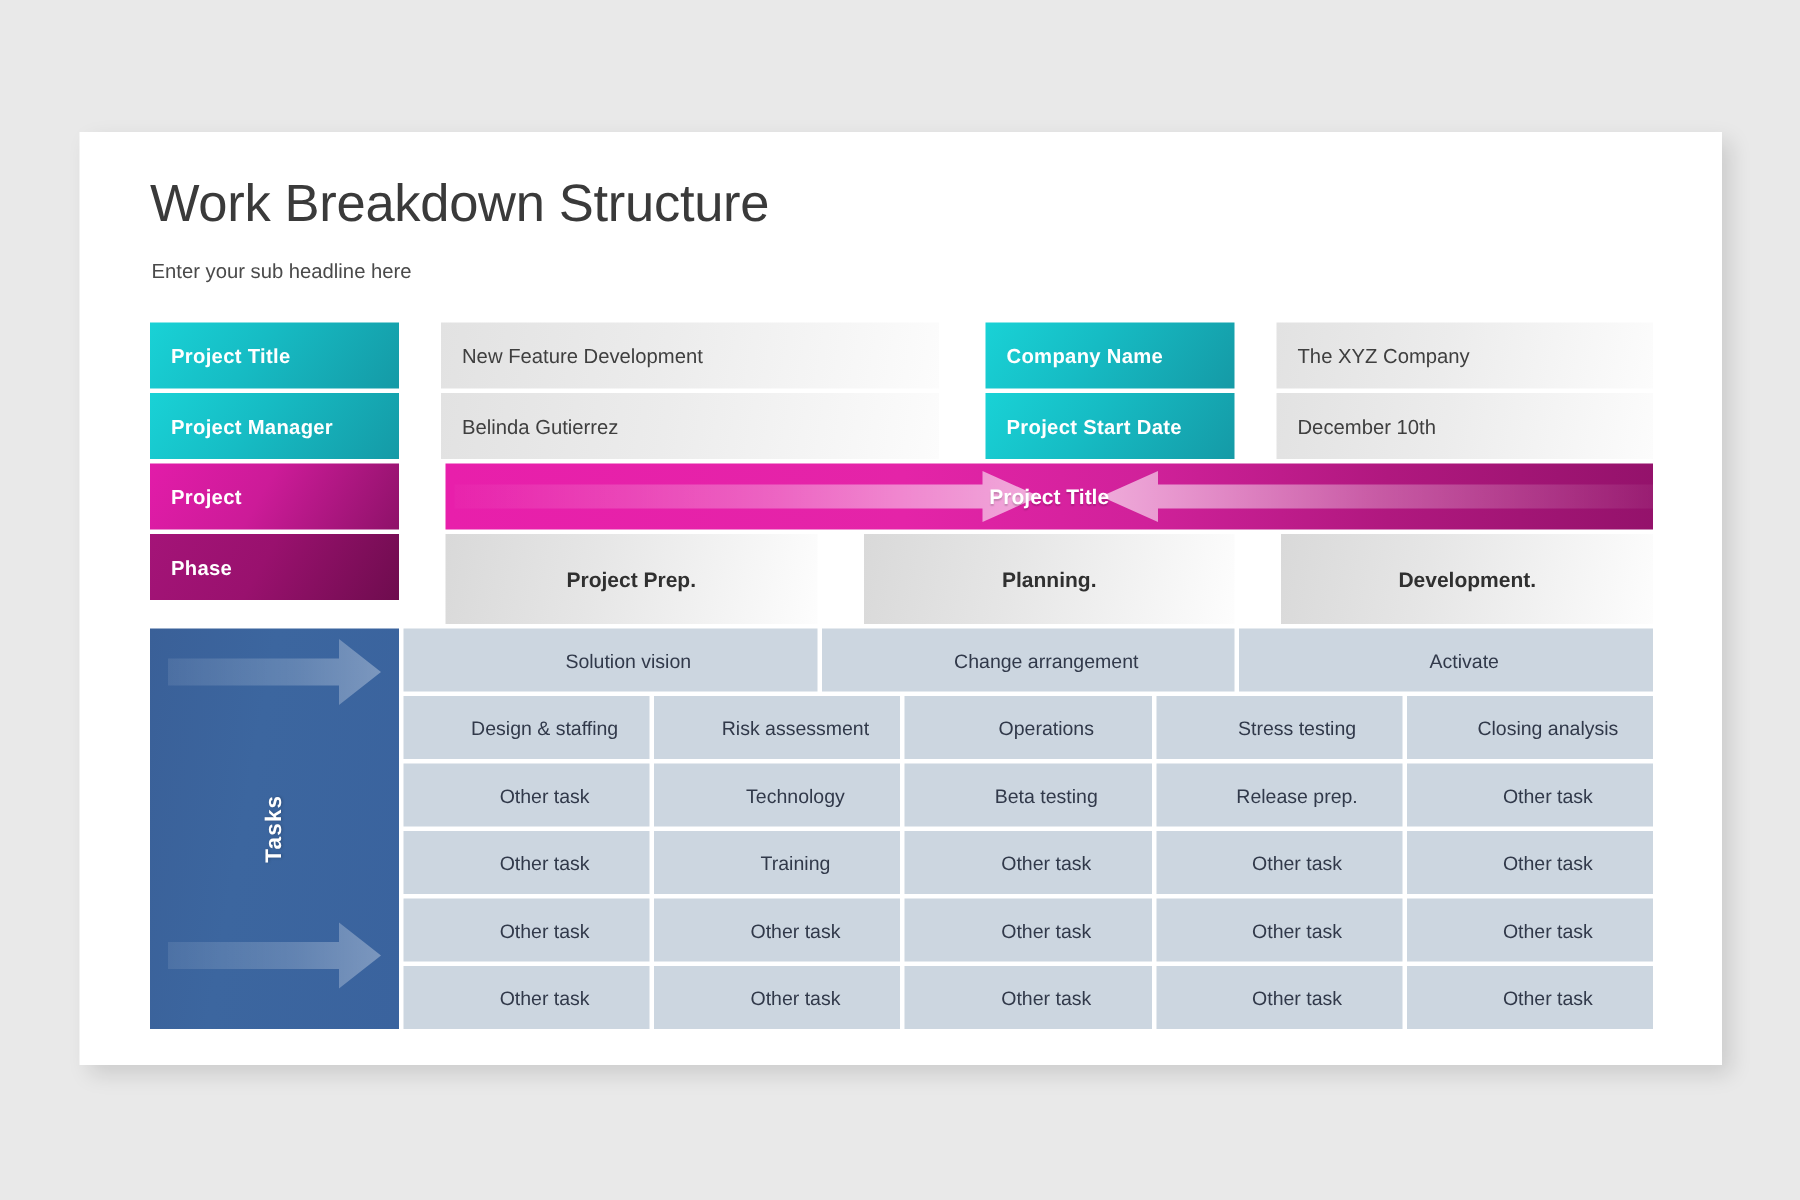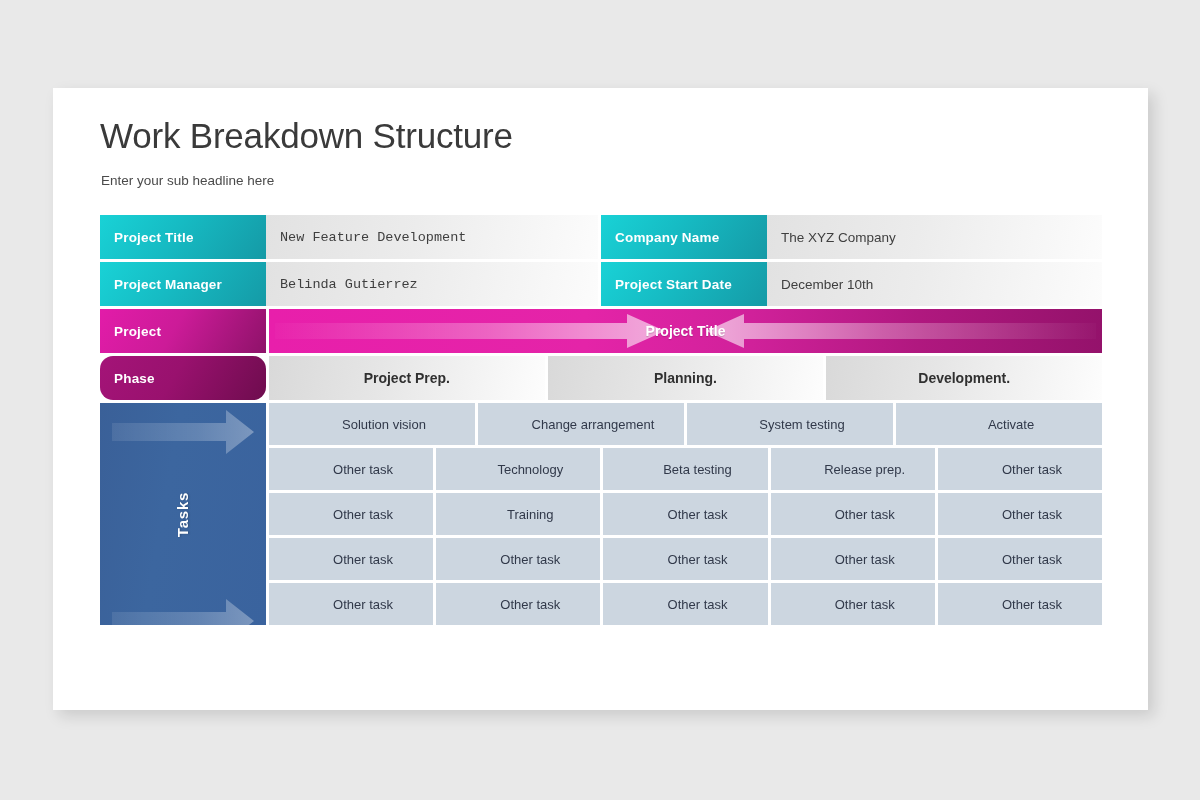--- a/index.html
+++ b/index.html
@@ -35,21 +35,21 @@
     white-space: nowrap;
   }
 
   .table {
     position: absolute;
     left: 47px; top: 127px;
     width: 1002px;
   }
 
   
-  .row { display: flex; margin-bottom: 3px; }
+  .row { display: flex; margin-bottom: 3px; gap: 28px; }
 
   
   .lbl {
     width: 166px; min-width: 166px;
     height: 44px;
     display: flex; align-items: center;
     padding-left: 14px;
     color: #ffffff;
     font-size: 13.5px;
     font-weight: bold;
@@ -57,35 +57,34 @@
     white-space: nowrap;
   }
   .lbl-teal {
     background: linear-gradient(125deg, #19d2d6 0%, #16bcc4 42%, #159aa6 100%);
   }
   .lbl-magenta {
     background: linear-gradient(120deg, #e21ca9 0%, #cc1b98 45%, #8e1269 100%);
   }
   .lbl-purple {
     background: linear-gradient(120deg, #a41478 0%, #99116e 45%, #6e0c4e 100%);
-    border-radius: 13px;
   }
 
   
   .val {
     height: 44px;
     display: flex; align-items: center;
     padding-left: 14px;
     font-size: 13.5px;
     color: #3f3f3f;
     background: linear-gradient(100deg, #e2e2e2 0%, #ececec 45%, #fcfcfc 100%);
     white-space: nowrap;
     overflow: hidden;
   }
-  .val-left  { width: 332px; min-width: 332px; margin-right: 3px; font-family: Liberation Mono, monospace; }
+  .val-left  { width: 332px; min-width: 332px; margin-right: 3px; }
   .val-right { flex: 1; }
 
   
   .project-bar {
     position: relative;
     flex: 1;
     height: 44px;
     margin-left: 3px;
     background: linear-gradient(90deg,
         #e81fab 0%, #e424a8 38%, #d0219a 58%,
@@ -100,21 +99,21 @@
     font-size: 14px;
     font-weight: bold;
     z-index: 3;
     text-shadow: 0 1px 1px rgba(0,0,0,0.18);
   }
   .arrow-svg { position: absolute; top: 0; left: 0; z-index: 1; }
 
   
   .phase-cell {
     flex: 1;
-    height: 44px;
+    height: 60px;
     margin-left: 3px;
     display: flex; align-items: center; justify-content: center;
     background: linear-gradient(100deg, #d9d9d9 0%, #e6e6e6 40%, #fdfdfd 100%);
     font-size: 14px;
     font-weight: bold;
     color: #303030;
     white-space: nowrap;
   }
 
   
@@ -234,24 +233,30 @@
         <div class="tasks-label">
           <span>Tasks</span>
         </div>
       </div>
 
       <div class="tasks-grid">
 
         <div class="task-row">
           <div class="task-cell">Solution vision</div>
           <div class="task-cell">Change arrangement</div>
-          <div class="task-cell">System testing</div>
           <div class="task-cell">Activate</div>
         </div>
 
+        <div class="task-row">
+          <div class="task-cell">Design &amp; staffing</div>
+          <div class="task-cell">Risk assessment</div>
+          <div class="task-cell">Operations</div>
+          <div class="task-cell">Stress testing</div>
+          <div class="task-cell">Closing analysis</div>
+        </div>
 
         <div class="task-row">
           <div class="task-cell">Other task</div>
           <div class="task-cell">Technology</div>
           <div class="task-cell">Beta testing</div>
           <div class="task-cell">Release prep.</div>
           <div class="task-cell">Other task</div>
         </div>
 
         <div class="task-row">

